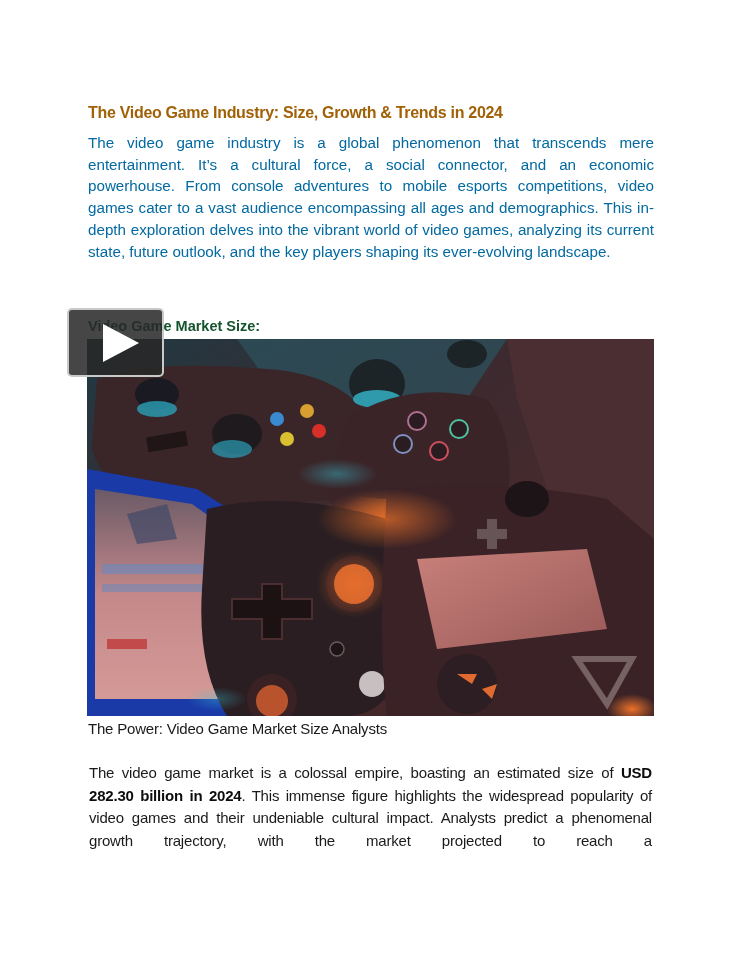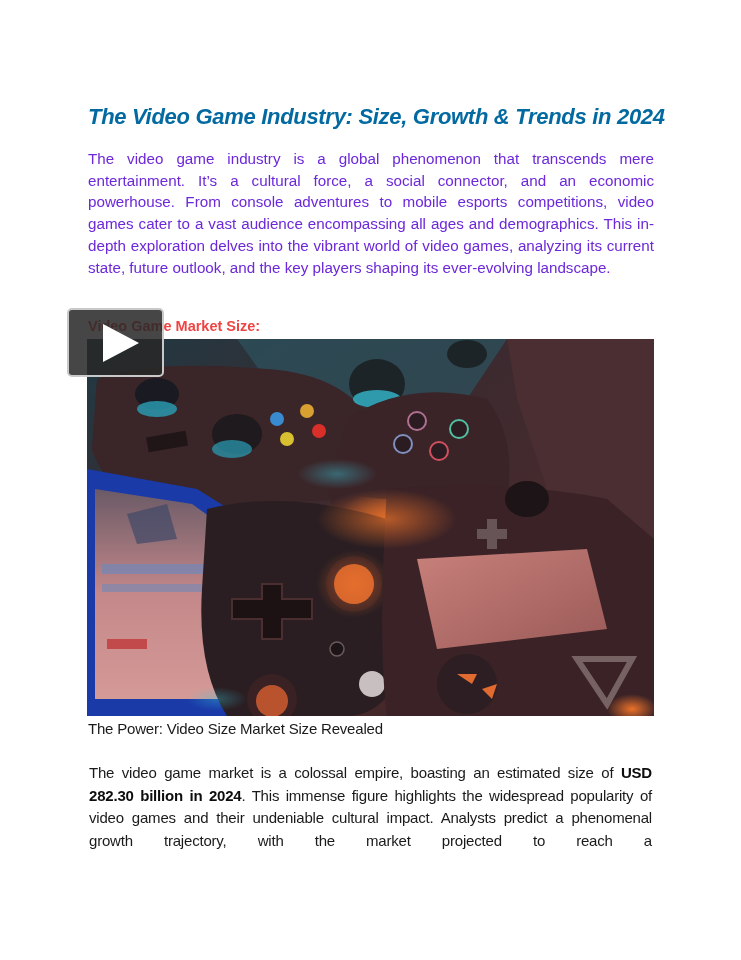--- a/index.html
+++ b/index.html
@@ -19,46 +19,45 @@
       position: absolute;
       left: 0; top: 0;
       width: 741px; height: 960px;
       background: #ffffff;
     }
     .title {
       position: absolute;
       left: 88px;
       top: 104px;
       width: 570px;
-      font-size: 22px;
+      font-size: 16px;
       font-weight: bold;
       letter-spacing: -0.3px;
-      color: #0369a1;
+      color: #a16207;
       white-space: nowrap;
-      font-style: italic;
     }
     .intro {
       position: absolute;
       left: 88px;
-      top: 148px;
+      top: 132px;
       width: 566px;
       font-size: 15.2px;
       line-height: 21.7px;
       text-align: justify;
       text-align-last: left;
-      color: #6d28d9;
+      color: #0369a1;
       margin: 0;
     }
     .section-heading {
       position: absolute;
       left: 88px;
       top: 318px;
       font-size: 14.5px;
       font-weight: bold;
-      color: #ef4444;
+      color: #14532d;
       white-space: nowrap;
     }
     .hero-image {
       position: absolute;
       left: 87px;
       top: 339px;
       width: 567px;
       height: 377px;
       overflow: hidden;
       background: #2a1c20;
@@ -211,17 +210,17 @@
       <g opacity="0.35">
         <path d="M490 320 L545 320 L520 365 Z" fill="none" stroke="#e8d8d8" stroke-width="6"></path>
       </g>
     </svg>
   </div>
 
   <div class="play-button">
     <span class="play-icon"></span>
   </div>
 
-  <div class="caption">The Power: Video Size Market Size Revealed</div>
+  <div class="caption">The Power: Video Game Market Size Analysts</div>
 
   <p class="body2"><span>The video game market is a colossal empire, boasting an estimated size of </span><b>USD 282.30 billion in 2024</b><span>. This immense figure highlights the widespread popularity of video games and their undeniable cultural impact. Analysts predict a phenomenal growth trajectory, with the market projected to reach a</span></p>
 
 </div>
 
 </body></html>

